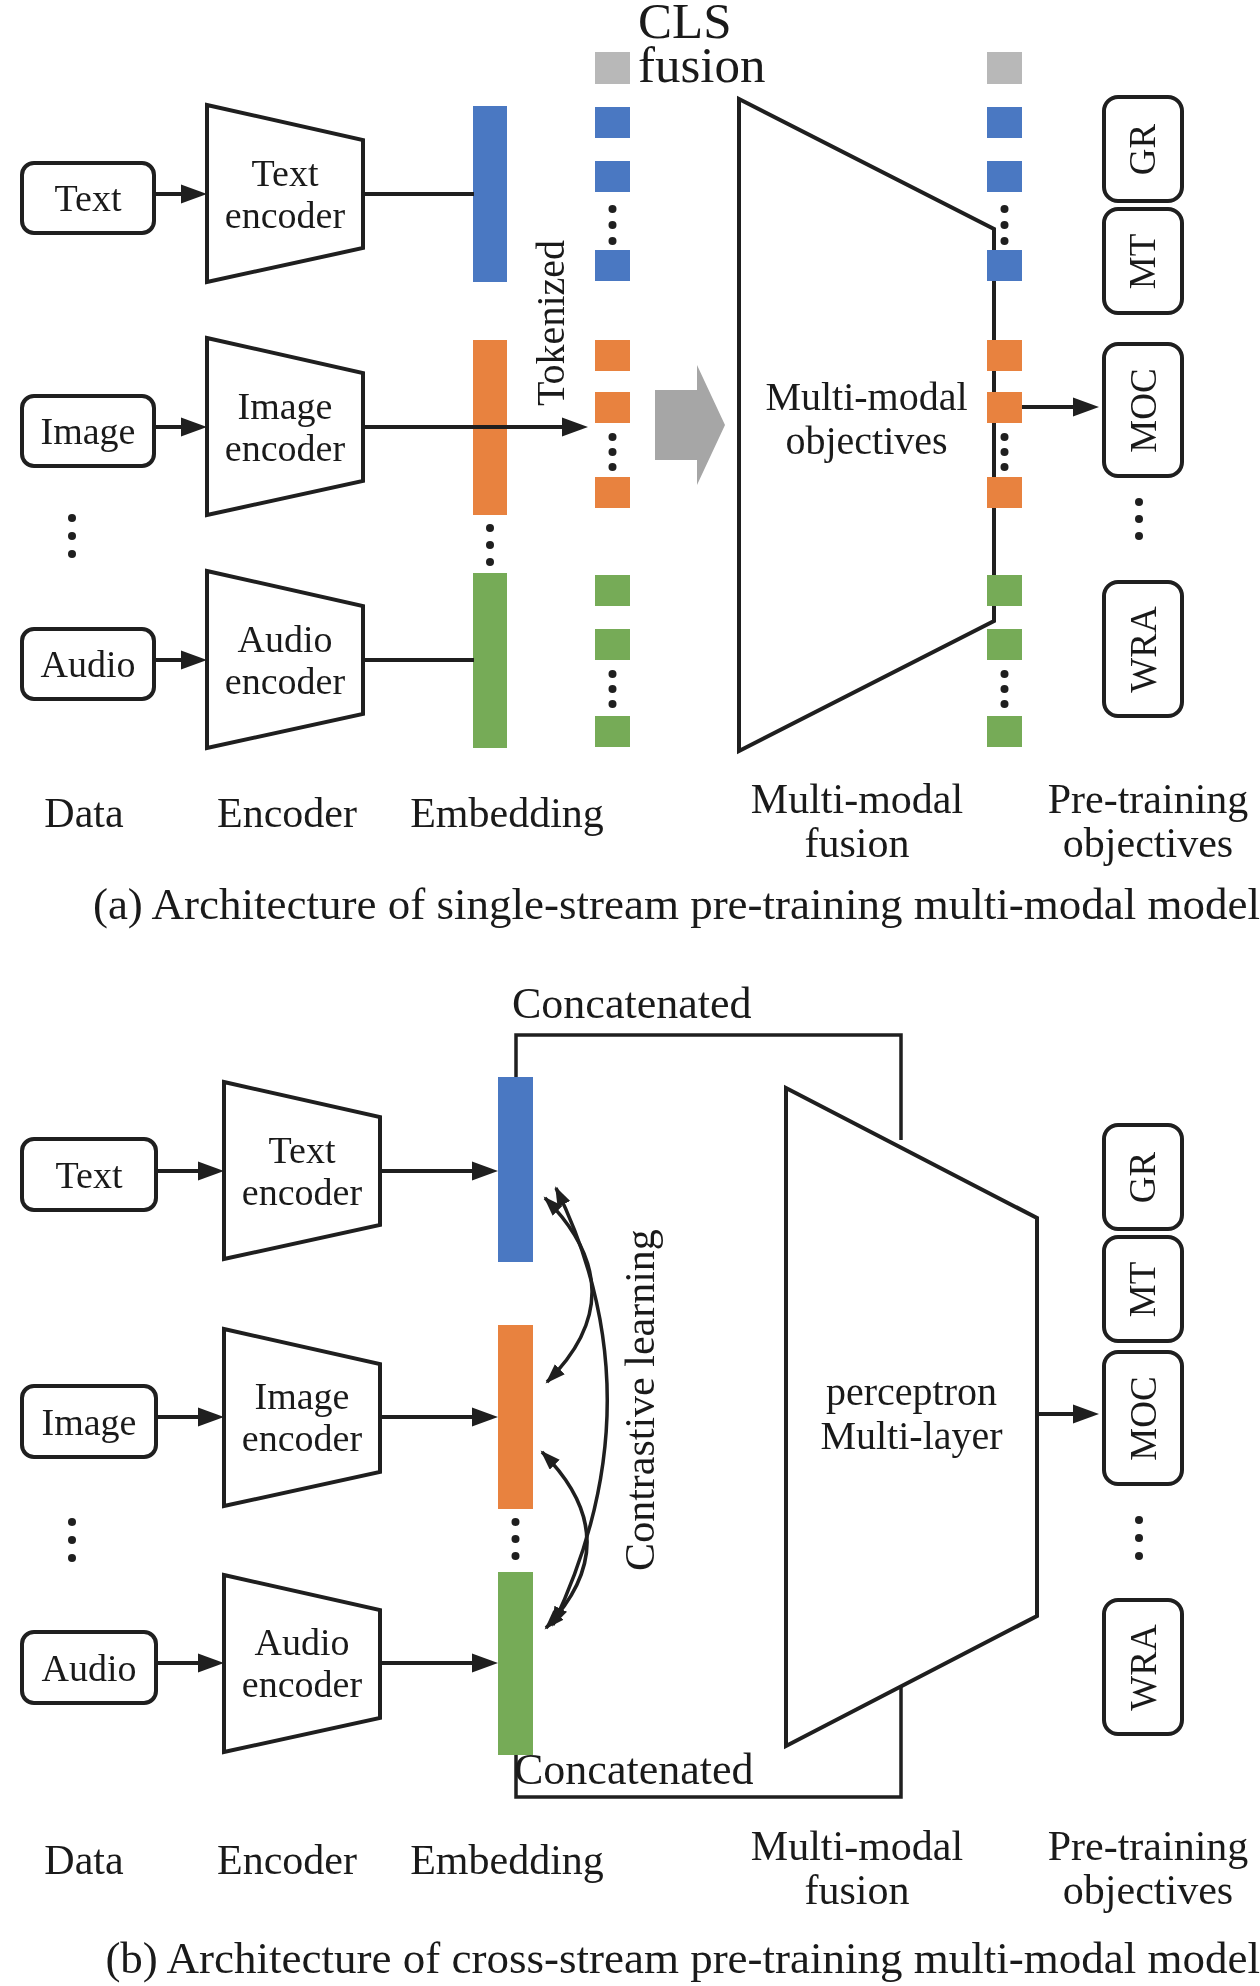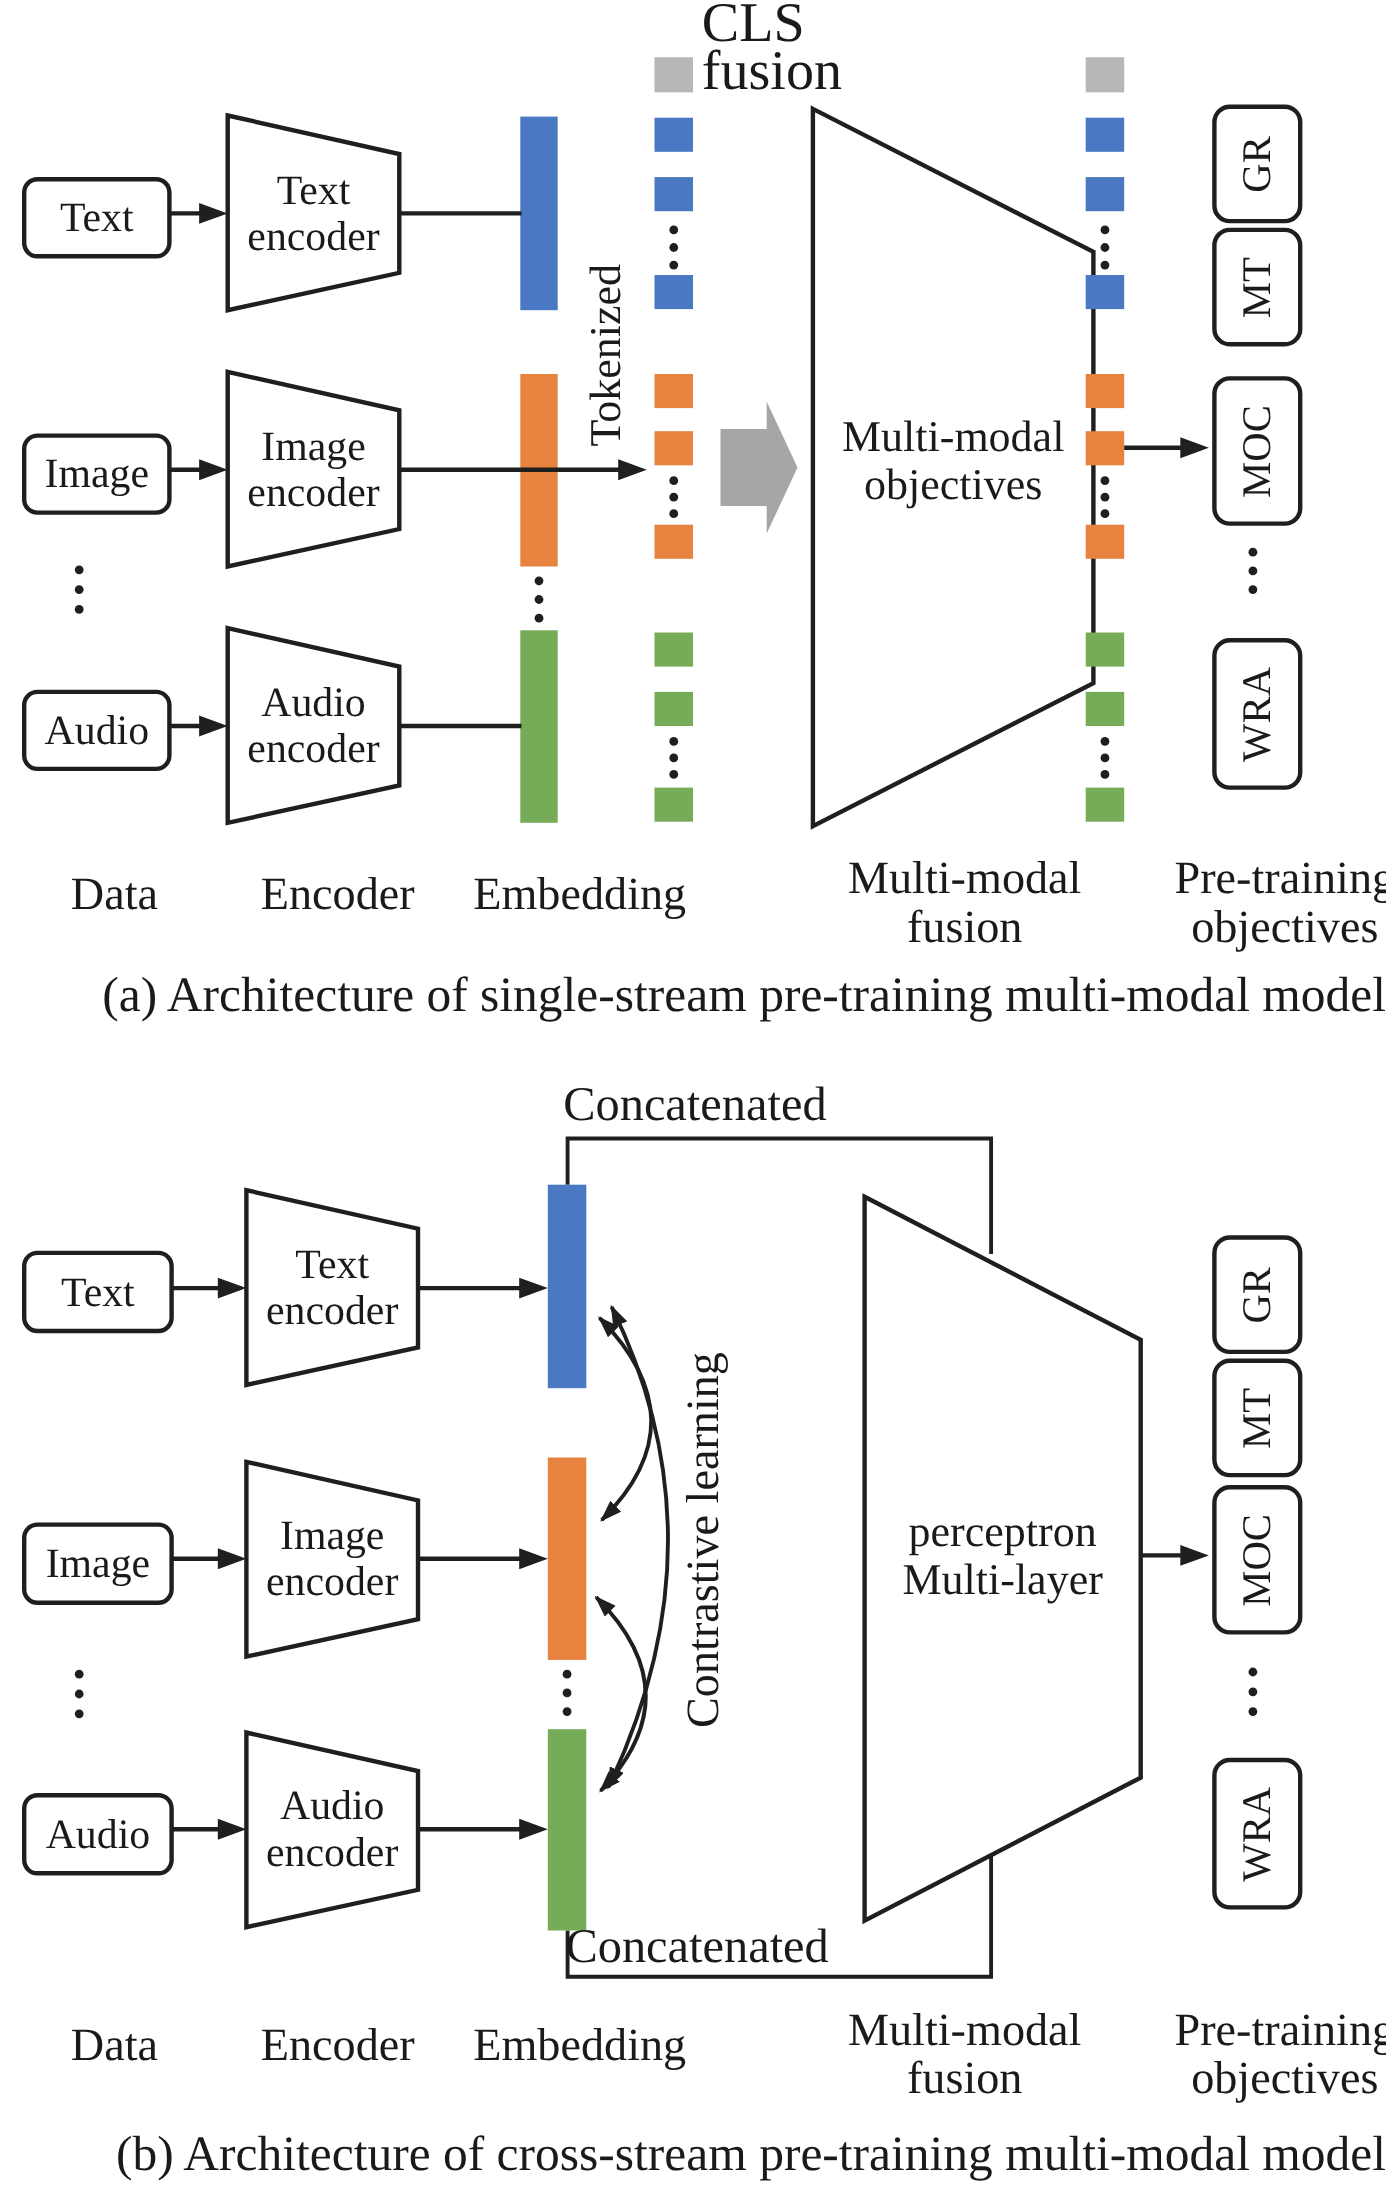--- a/index.html
+++ b/index.html
@@ -8,21 +8,21 @@
   svg.layer{position:absolute;left:0;top:0;width:1260px;height:1986px;}
   .databox{position:absolute;border:4px solid #1f1f1f;border-radius:14px;background:#fff;
            display:flex;align-items:center;justify-content:center;font-size:38px;}
   .objbox{position:absolute;border:4px solid #1f1f1f;border-radius:16px;background:#fff;
           display:flex;align-items:center;justify-content:center;}
   .objbox span{transform:rotate(-90deg);white-space:nowrap;font-size:37px;}
   .enclabel{position:absolute;text-align:center;font-size:38px;line-height:42px;}
   .fusionlabel{position:absolute;text-align:center;font-size:40px;line-height:44px;}
   .rot{transform:rotate(-90deg);}
   .vlabel{position:absolute;text-align:center;white-space:nowrap;}
-  .collabel{position:absolute;text-align:center;font-size:42px;line-height:44px;padding-left:20px;}
+  .collabel{position:absolute;text-align:center;font-size:42px;line-height:44px;}
   .caption{position:absolute;left:0;width:1260px;text-align:right;font-size:45px;}
   .clslabel{position:absolute;font-size:51px;line-height:42px;}
   .conclabel{position:absolute;text-align:left;font-size:44px;}
 </style>
 </head>
 <body>
 
 <svg class="layer" viewBox="0 0 1260 1986">
   <defs>
     <marker id="ah" markerUnits="userSpaceOnUse" markerWidth="22" markerHeight="16" refX="18" refY="7" orient="auto-start-reverse">

